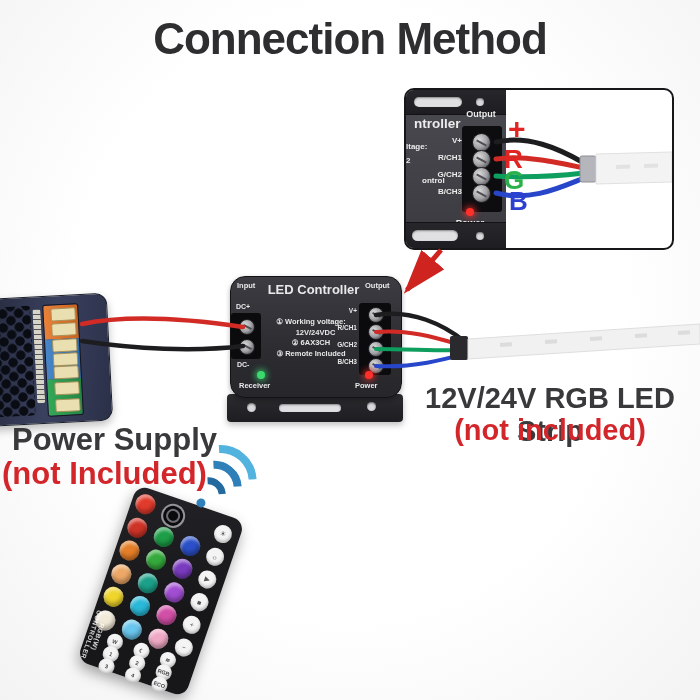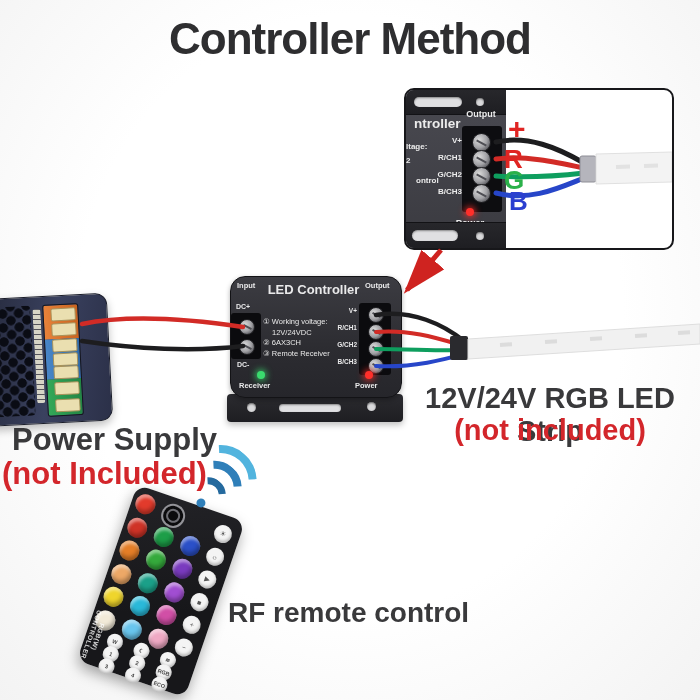--- a/index.html
+++ b/index.html
@@ -94,21 +94,21 @@
   .dot{position:absolute;left:50%;bottom:2px;transform:translateX(-50%);width:9px;height:9px;
        border-radius:50%;background:#2f7fb9;}
 
   svg{display:block;}
 </style>
 </head>
 <body>
 
 <div class="stage">
 
-  <div class="abs title">Controller Method</div>
+  <div class="abs title">Connection Method</div>
 
   <div class="abs psu">
     <div class="abs psu-vents"></div>
     <div class="abs psu-strip"></div>
     <div class="abs psu-terms">
       <div class="tsec orange">
         <div class="pscrew"></div>
         <div class="pscrew"></div>
       </div>
       <div class="tsec blue">
@@ -133,25 +133,25 @@
       <div class="abs ctxt" style="left:6px;top:4px;font-size:7.5px;">Input</div>
       <div class="abs ctxt" style="left:30px;top:5px;width:105px;text-align:center;font-size:13px;">LED Controller</div>
       <div class="abs ctxt" style="left:134px;top:4px;font-size:7.5px;">Output</div>
 
       <div class="abs ctxt" style="left:5px;top:26px;font-size:7px;">DC+</div>
       <div class="abs cblock" style="left:0;top:36px;width:30px;height:46px;"></div>
       <div class="abs screw" style="left:8px;top:42px;width:14px;height:14px;"></div>
       <div class="abs screw" style="left:8px;top:62px;width:14px;height:14px;"></div>
       <div class="abs ctxt" style="left:6px;top:84px;font-size:7px;">DC-</div>
 
-      <div class="abs" style="left:32px;top:40px;width:96px;font-size:7.5px;line-height:1.4;color:#e8e8e8;font-weight:400;">
+      <div class="abs" style="left:32px;top:40px;width:96px;font-size:7.5px;line-height:1.4;color:#e8e8e8;font-weight:700;text-align:center;">
         <div>① Working voltage:</div>
         <div style="padding-left:9px;">12V/24VDC</div>
         <div>② 6AX3CH</div>
-        <div>③ Remote Receiver</div>
+        <div>③ Remote Included</div>
       </div>
 
       <div class="abs cblock" style="left:128px;top:26px;width:32px;height:72px;"></div>
       <div class="abs screw" style="left:137px;top:30px;width:14px;height:14px;"></div>
       <div class="abs screw" style="left:137px;top:47px;width:14px;height:14px;"></div>
       <div class="abs screw" style="left:137px;top:64px;width:14px;height:14px;"></div>
       <div class="abs screw" style="left:137px;top:81px;width:14px;height:14px;"></div>
       <div class="abs ctxt" style="left:96px;top:30px;width:30px;text-align:right;font-size:6.5px;">V+</div>
       <div class="abs ctxt" style="left:96px;top:47px;width:30px;text-align:right;font-size:6.5px;">R/CH1</div>
       <div class="abs ctxt" style="left:96px;top:64px;width:30px;text-align:right;font-size:6.5px;">G/CH2</div>
@@ -167,21 +167,21 @@
   <div class="abs inset">
     <div class="abs inset-panel">
       <div class="abs iflange top">
         <div class="abs pill" style="left:8px;top:7px;width:48px;height:10px;"></div>
         <div class="abs hole" style="left:70px;top:8px;width:8px;height:8px;"></div>
       </div>
       <div class="abs itxt" style="left:8px;top:26px;font-size:13.5px;">ntroller</div>
       <div class="abs itxt" style="left:54px;top:19px;width:42px;text-align:center;font-size:9px;">Output</div>
       <div class="abs itxt" style="left:0;top:52px;font-size:8px;">ltage:</div>
       <div class="abs itxt" style="left:0;top:66px;font-size:8px;">2</div>
-      <div class="abs itxt" style="left:10px;top:86px;font-size:8px;">ontrol</div>
+      <div class="abs itxt" style="left:16px;top:86px;font-size:8px;">ontrol</div>
 
       <div class="abs iblock"></div>
       <div class="abs screw" style="left:66px;top:43px;width:17px;height:17px;"></div>
       <div class="abs screw" style="left:66px;top:60px;width:17px;height:17px;"></div>
       <div class="abs screw" style="left:66px;top:77px;width:17px;height:17px;"></div>
       <div class="abs screw" style="left:66px;top:94px;width:17px;height:17px;"></div>
       <div class="abs itxt" style="left:18px;top:46px;width:38px;text-align:right;font-size:8px;">V+</div>
       <div class="abs itxt" style="left:18px;top:63px;width:38px;text-align:right;font-size:8px;">R/CH1</div>
       <div class="abs itxt" style="left:18px;top:80px;width:38px;text-align:right;font-size:8px;">G/CH2</div>
       <div class="abs itxt" style="left:18px;top:97px;width:38px;text-align:right;font-size:8px;">B/CH3</div>
@@ -278,15 +278,14 @@
     <polygon points="468,339 700,324 700,344 468,359" fill="#f1f1f1" stroke="#dedede"></polygon>
     <path d="M 500 345 l 12 -0.8 M 545 342 l 12 -0.8 M 590 339 l 12 -0.8 M 635 336 l 12 -0.8 M 678 333 l 12 -0.8" stroke="#dcdcdc" stroke-width="4"></path>
 
     <path d="M 441 250 L 407 290" fill="none" stroke="#cf2320" stroke-width="5" marker-end="url(#ah)"></path>
   </svg>
 
   <div class="abs cap" style="left:400px;top:382px;width:300px;text-align:center;font-size:29px;z-index:6;">12V/24V RGB LED Strip</div>
   <div class="abs cap-red" style="left:400px;top:414px;width:300px;text-align:center;font-size:29px;z-index:6;">(not included)</div>
   <div class="abs cap" style="left:12px;top:422px;font-size:31px;z-index:6;">Power Supply</div>
   <div class="abs cap-red" style="left:2px;top:456px;font-size:31px;z-index:6;">(not Included)</div>
-  <div class="abs cap" style="left:228px;top:597px;font-size:28px;z-index:6;">RF remote control</div>
 
 </div>
 
 </body></html>

